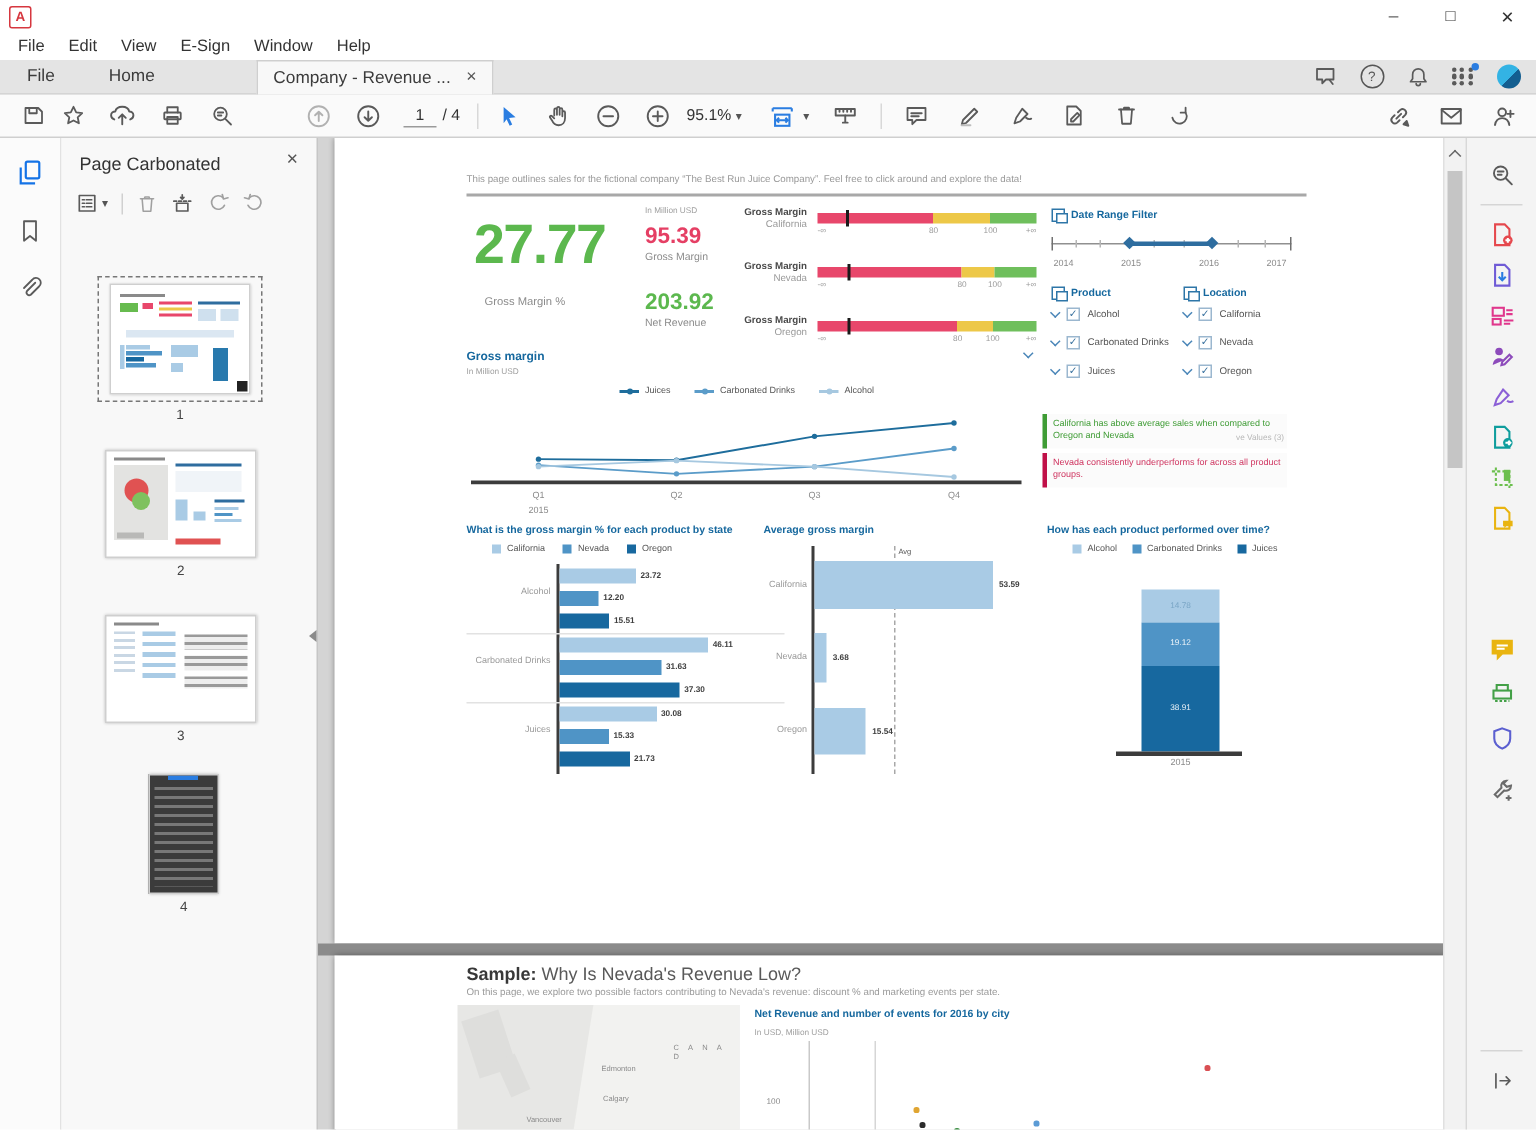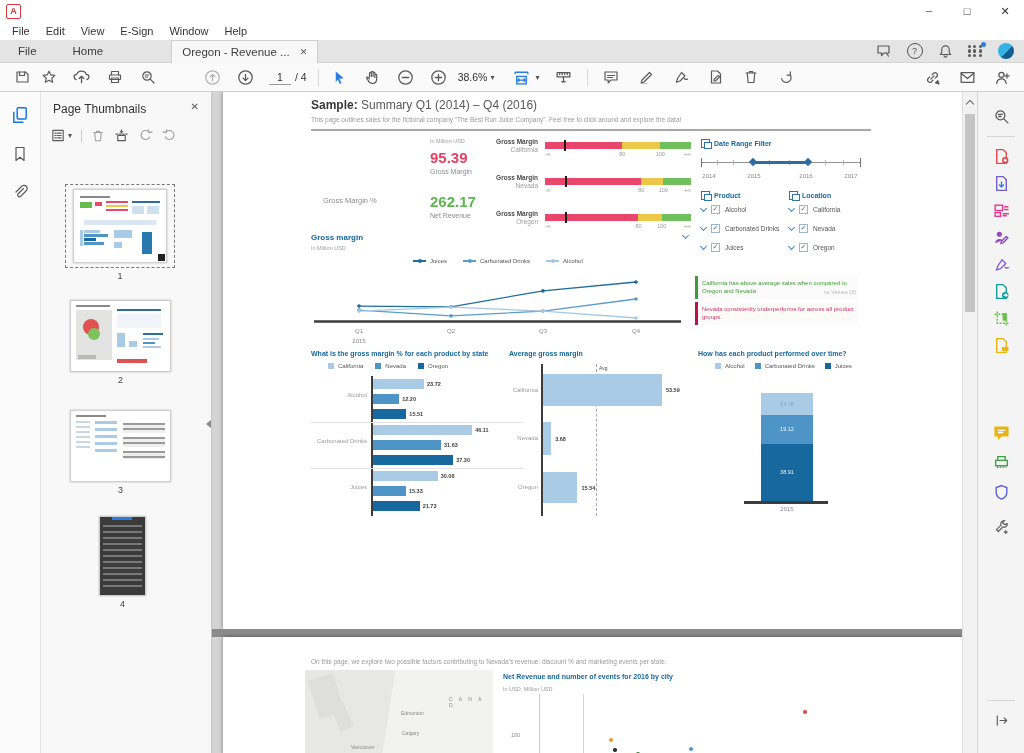--- a/index.html
+++ b/index.html
@@ -120,21 +120,21 @@
     <span class="menu-item">View</span>
     <span class="menu-item">E-Sign</span>
     <span class="menu-item">Window</span>
     <span class="menu-item">Help</span>
   </div>
 
   <div class="tabstrip">
     <div class="tab-plain">File</div>
     <div class="tab-plain">Home</div>
     <div class="tab-doc">
-      <span>Oregon - Revenue ...</span>
+      <span>Company - Revenue ...</span>
       <span class="tab-close">✕</span>
     </div>
     <div class="tabstrip-right">
       <svg class="ic" width="16" height="16" viewBox="0 0 16 16">
           <path d="M2 3h11v7H8l-2.5 2.5V10H2z"></path>
           <path d="M10.5 10.5l2 2.5"></path>
         </svg>
       <div class="helpq">?</div>
       <svg class="ic" width="15" height="15" viewBox="0 0 16 16">
           <path d="M8 2a4 4 0 014 4v3l1.5 2.2h-11L4 9V6a4 4 0 014-4z"></path>
@@ -218,21 +218,21 @@
           <circle cx="8" cy="8" r="6.3"></circle>
           <path d="M5 8h6"></path>
         </svg>
       </div>
     <div class="tb-btn" style="margin-left:6px">
         <svg class="ic" width="17" height="17" viewBox="0 0 16 16">
           <circle cx="8" cy="8" r="6.3"></circle>
           <path d="M5 8h6M8 5v6"></path>
         </svg>
       </div>
-    <span class="zoom-lab">38.6%</span>
+    <span class="zoom-lab">95.1%</span>
     <span class="caret">▾</span>
     <div class="tb-btn" style="margin-left:14px">
         <svg width="17" height="17" viewBox="0 0 16 16" style="stroke:#2a7de1;fill:none;stroke-width:1.3">
           <path d="M2 3h12M2 3v2M14 3v2"></path>
           <rect x="3.5" y="7" width="9" height="7"></rect>
           <path d="M5.5 10.5h6M10 9l1.5 1.5L10 12M6 9L4.5 10.5 6 12"></path>
         </svg>
       </div>
     <span class="caret">▾</span>
     <div class="tb-btn" style="margin-left:10px">
@@ -311,21 +311,21 @@
         </svg>
       <svg class="ic" width="16" height="16" viewBox="0 0 16 16">
           <path d="M4 1.5h8v13l-4-3.2-4 3.2z"></path>
         </svg>
       <svg class="ic" width="16" height="16" viewBox="0 0 16 16">
           <path d="M11.5 4.5L6 10a1.8 1.8 0 002.5 2.5l5.5-5.5a3.2 3.2 0 10-4.5-4.5L4 8"></path>
         </svg>
     </div>
 
     <div class="thumb-panel">
-      <div class="tp-title">Page Thumbnails</div>
+      <div class="tp-title">Page Carbonated</div>
       <div class="tp-close">✕</div>
       <div class="tp-tools">
         <span class="flex">
           <svg class="ic" width="15" height="15" viewBox="0 0 16 16">
               <rect x="2" y="2.5" width="11" height="11"></rect>
               <path d="M4.2 5.5h1.4M7 5.5h3.8M4.2 8h1.4M7 8h3.8M4.2 10.5h1.4M7 10.5h3.8"></path>
             </svg>
           <span class="caret" style="margin-left:2px">▾</span>
         </span>
         <span style="width:1px;height:14px;background:#d0d0d0"></span>
@@ -412,29 +412,29 @@
           <div class="abs" style="left:3px;top:4px;right:3px;bottom:4px;background:repeating-linear-gradient(180deg,#3b3b3b 0 4px,#787878 4px 6px)"></div>
           <div class="abs" style="left:12px;top:0;width:20px;height:3px;background:#2a7de1"></div>
         </div>
         <div class="thumb-num">4</div>
       </div>
     </div>
 
     <div class="doc-area">
 
       <div class="page" style="top:0;height:537px">
-        <div class="abs doc-title" style="left:88px;top:6px"><b>Sample:</b><span> Summary Q1 (2014) – Q4 (2016)</span></div>
         <div class="abs doc-sub" style="left:88px;top:24px">This page outlines sales for the fictional company “The Best Run Juice Company”. Feel free to click around and explore the data!</div>
         <div class="abs" style="left:88px;top:37px;width:560px;height:2px;background:#a8a8a8"></div>
 
         <div class="abs unit" style="left:207px;top:46px">In Million USD</div>
+        <div class="abs kpi-big" style="left:93px;top:50px;color:#5cb84e">27.77</div>
         <div class="abs" style="left:100px;top:104px;font-size:7.5px;color:#8c8c8c">Gross Margin %</div>
         <div class="abs kpi-mid" style="left:207px;top:57px;color:#e53f64">95.39</div>
         <div class="abs kpi-lab" style="left:207px;top:76px">Gross Margin</div>
-        <div class="abs kpi-mid" style="left:207px;top:101px;color:#5cb84e">262.17</div>
+        <div class="abs kpi-mid" style="left:207px;top:101px;color:#5cb84e">203.92</div>
         <div class="abs kpi-lab" style="left:207px;top:120px">Net Revenue</div>
 
         <div class="bullet-row" style="top:46px">
           <div class="b-lab">
               <div>Gross Margin</div>
               <div class="b-sub">California</div>
             </div>
           <div class="bullet-bar" id="bullet-bar-0">
               <div style="position: absolute; left: 0%; width: 53%; top: 0px; bottom: 0px; background: rgb(232, 71, 107);"></div>
               <div style="position: absolute; left: 53%; width: 26%; top: 0px; bottom: 0px; background: rgb(237, 200, 72);"></div>
@@ -680,20 +680,21 @@
               <div style="position: absolute; left: 0px; right: 0px; top: 50.511px; height: 57.9759px; background: rgb(23, 104, 159); display: flex; align-items: center; justify-content: center; font-size: 5.5px; color: rgb(234, 242, 248);">38.91</div>
             </div>
           <div class="axis-h" style="left:46px;top:127px;width:84px"></div>
           <div class="xtick" style="left:63px;top:132px;width:52px">2015</div>
         </div>
       </div>
 
       <div class="abs" style="left:0;right:0;top:537px;height:8px;background:#8b8b8b"></div>
 
       <div class="page" style="top:545px;height:118px">
+        <div class="abs doc-title" style="left:88px;top:5px"><b>Sample:</b><span> Why Is Nevada's Revenue Low?</span></div>
         <div class="abs doc-sub" style="left:88px;top:21px">On this page, we explore two possible factors contributing to Nevada's revenue: discount % and marketing events per state.</div>
 
         <div class="map" style="left:82px;top:33px;width:188px;height:85px">
           <div class="map-land" style="right:-25px;top:-12px;width:130px;height:130px;transform:rotate(9deg)"></div>
           <div class="map-land" style="left:8px;top:6px;width:26px;height:40px;transform:rotate(-18deg);background:#dededc"></div>
           <div class="map-land" style="left:30px;top:34px;width:14px;height:26px;transform:rotate(-24deg);background:#dededc"></div>
           <div class="map-lab" style="left:144px;top:26px;letter-spacing:2.5px">C A N A D</div>
           <div class="map-lab" style="left:96px;top:40px">Edmonton</div>
           <div class="map-lab" style="left:97px;top:60px">Calgary</div>
           <div class="map-lab" style="left:46px;top:74px">Vancouver</div>

